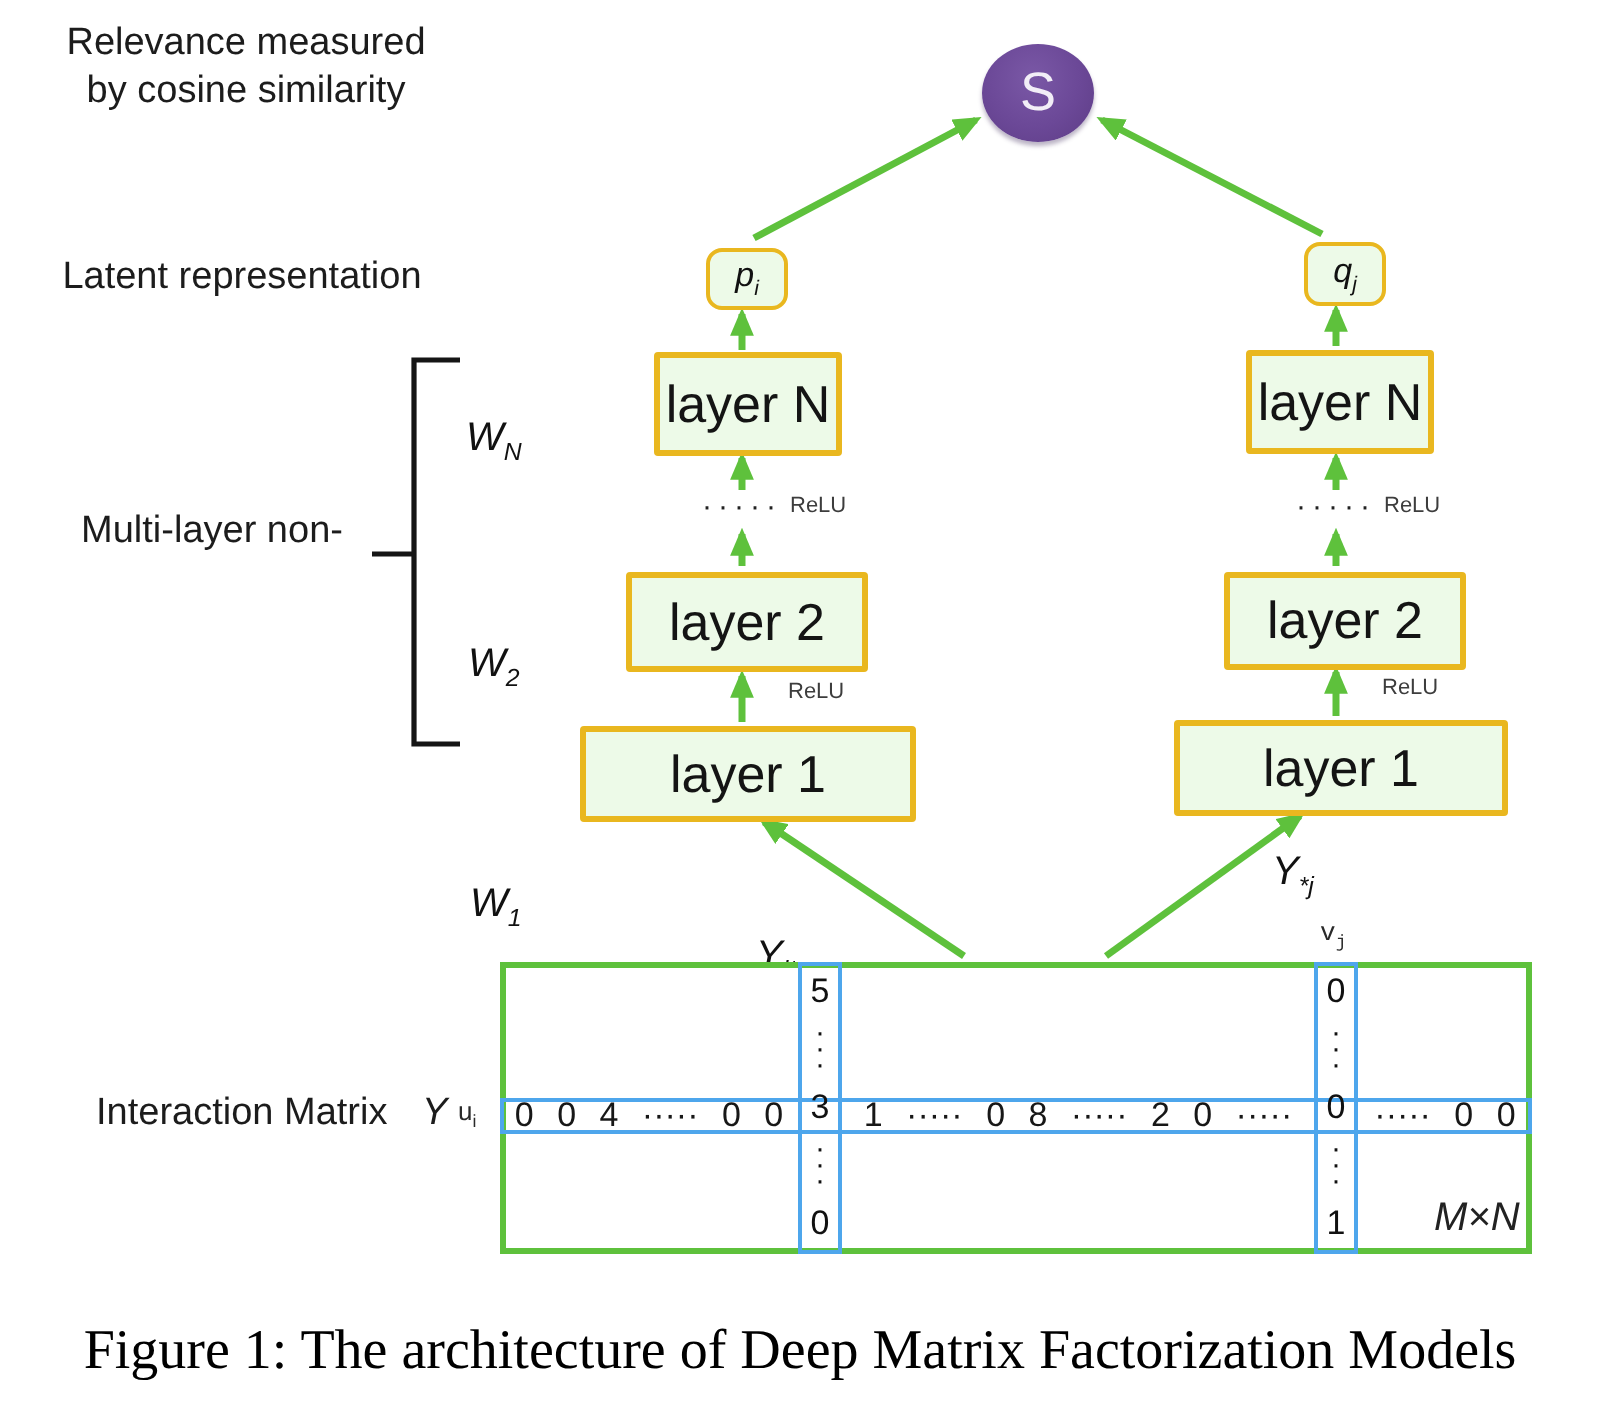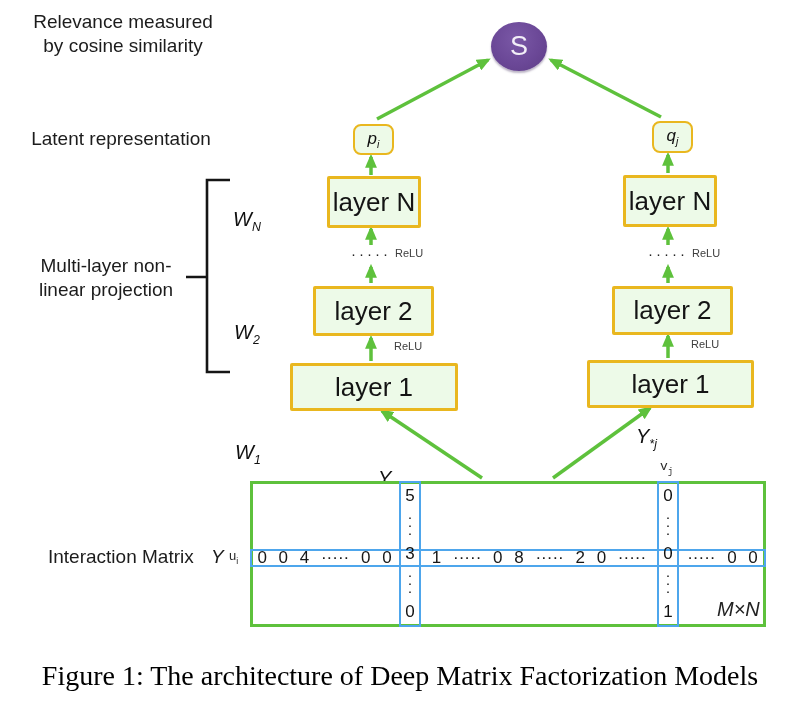--- a/index.html
+++ b/index.html
@@ -81,21 +81,20 @@
 
   <div class="abs side-label" style="left:28px;top:10px;width:190px;">
     <div>Relevance measured</div>
     <div>by cosine similarity</div>
   </div>
   <div class="abs side-label" style="left:25px;top:127px;width:192px;">
     <div>Latent representation</div>
   </div>
   <div class="abs side-label" style="left:25px;top:254px;width:162px;">
     <div>Multi-layer non-</div>
-    <div>linear projection</div>
   </div>
 
   <div class="abs w-label" style="left:233px;top:208px;"><span>W</span><sub>N</sub></div>
   <div class="abs w-label" style="left:234px;top:321px;"><span>W</span><sub>2</sub></div>
   <div class="abs w-label" style="left:235px;top:441px;"><span>W</span><sub>1</sub></div>
 
   <div class="abs node-s">
     <span>S</span>
   </div>
 

